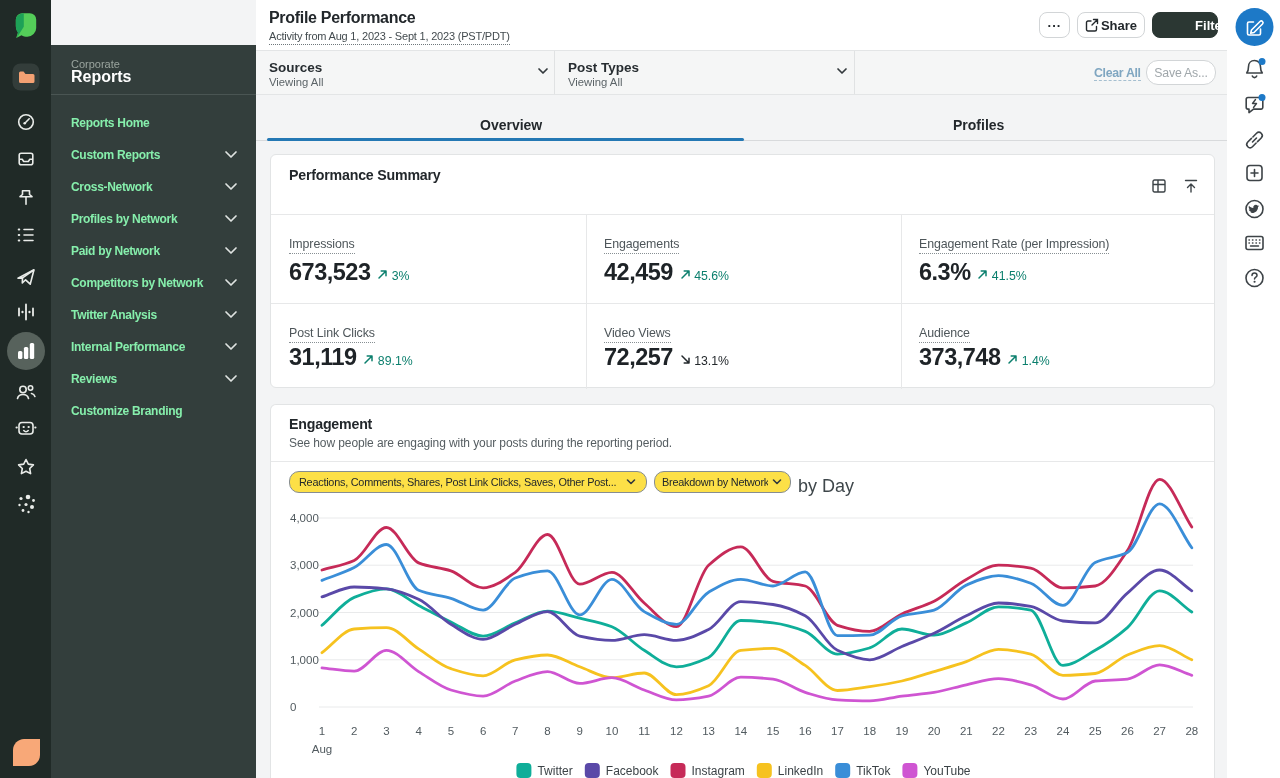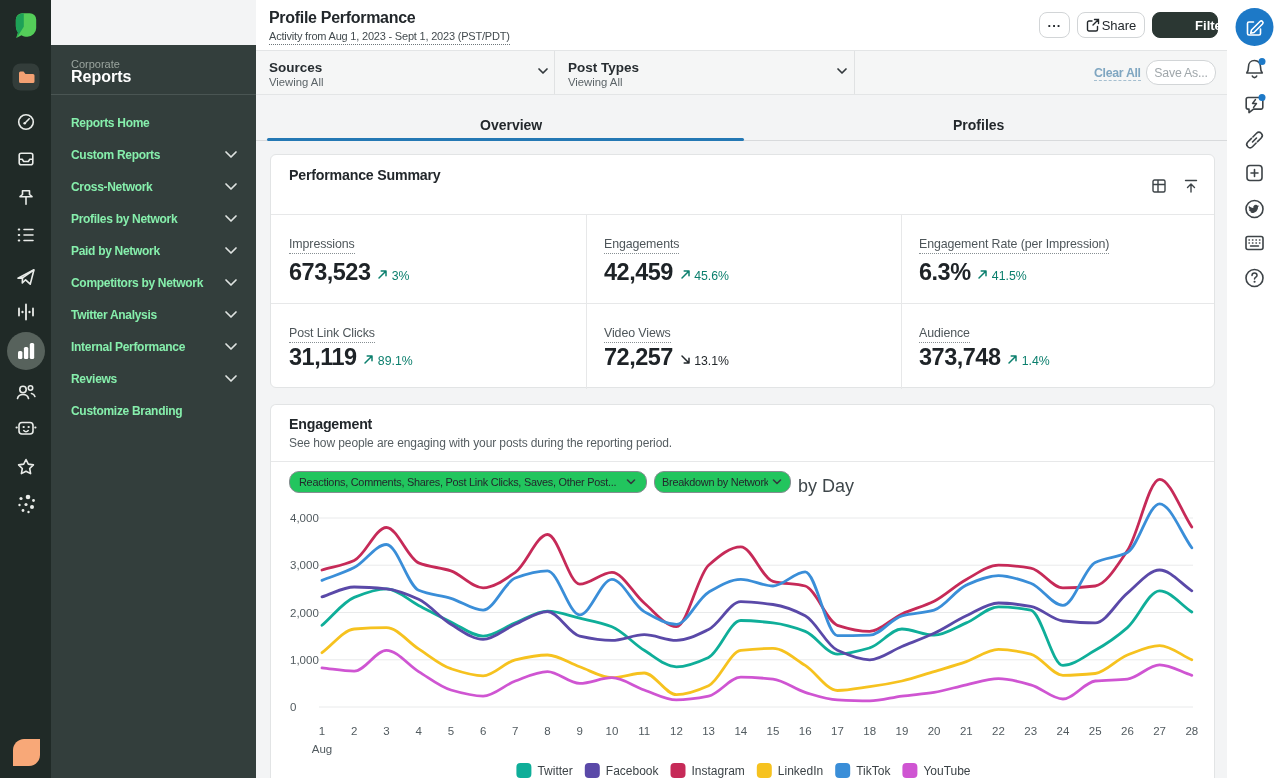--- a/index.html
+++ b/index.html
@@ -26,21 +26,21 @@
 #card1 { left:270px; top:154px; width:945px; height:234px; background:#fff; border:1px solid #e2e4e5; border-radius:6px; }
 #card2 { left:270px; top:404px; width:945px; height:380px; background:#fff; border:1px solid #e2e4e5; border-radius:6px 6px 0 0; border-bottom:none; }
 .ctitle { position:absolute; left:18px; font-size:14.2px; font-weight:bold; color:#22272b; letter-spacing:-0.2px; }
 .csub { position:absolute; left:18px; font-size:12px; color:#555d61; letter-spacing:-0.1px; }
 .cdiv { position:absolute; left:0; width:100%; height:1px; background:#e7e8e9; }
 .mlabel { font-size:12.4px; color:#4e565a; border-bottom:1px dotted #878f93; padding-bottom:2px; display:inline-block; letter-spacing:-0.1px; }
 .mval { font-size:23.5px; font-weight:bold; color:#1e2327; letter-spacing:-0.5px; }
 .mchange { font-size:12.3px; color:#0b7f6d; font-weight:normal; }
 .mcell { position:absolute; }
 #rightrail { left:1227px; top:0; width:53px; height:778px; background:#ffffff; }
-.pill { position:absolute; height:22px; border:1px solid #868d91; border-radius:10px; background:#22c55e; display:flex; align-items:center; font-size:10.9px; color:#23282c; padding:0 9px; white-space:nowrap; letter-spacing:-0.25px; }
+.pill { position:absolute; height:22px; border:1px solid #868d91; border-radius:10px; background:#fde047; display:flex; align-items:center; font-size:10.9px; color:#23282c; padding:0 9px; white-space:nowrap; letter-spacing:-0.25px; }
 </style>
 </head>
 <body>
 
 <div class="abs" id="rail">
 <svg width="51" height="778" viewBox="0 0 51 778" fill="none">
 
   <path d="M22.5 13.2 h7.3 a6.4 6.4 0 0 1 6.4 6.4 v8.3 a8.8 8.8 0 0 1 -8.8 8.8 c-2.2 0-4.2-0.5-5.9-1.5 l-5.3 2.7 1.8-5.7 c-1.4-1.7-2.2-3.9-2.2-6.4 v-6 a6.6 6.6 0 0 1 6.7-6.6 Z" fill="#54cd59"></path>
   <path d="M23.8 13.2 L23.8 26.7 L16.6 37.9 L18.1 32.9 C16.7 31.2 15.9 29 15.9 26.6 L15.9 19.9 C15.9 16.2 19.2 13.3 23.8 13.2 Z" fill="#1da157"></path>
 
@@ -144,21 +144,21 @@
 
 <div class="abs" id="header">
   <div id="htitle">Profile Performance</div>
   <div id="hsub">Activity from Aug 1, 2023 - Sept 1, 2023 (PST/PDT)</div>
   <div class="btn" style="left:783px; width:31px; font-weight:bold; letter-spacing:1px; padding-bottom:6px;">...</div>
   <div class="btn" style="left:821px; width:68px;">
     <svg width="14" height="14" viewBox="0 0 14 14" fill="none" stroke="#23282c" stroke-width="1.4" stroke-linecap="round">
         <path d="M11.5 8.5 v3 a1.5 1.5 0 0 1 -1.5 1.5 h-7 a1.5 1.5 0 0 1 -1.5 -1.5 v-7 a1.5 1.5 0 0 1 1.5 -1.5 h3"></path>
         <path d="M8.5 1.5 h4 v4 M12.5 1.5 L7 7"></path>
       </svg>
-    <span style="font-weight:normal; margin-left:2px;">Share</span>
+    <span style="font-weight:bold; margin-left:2px;">Share</span>
   </div>
   <div class="btn" style="left:896px; width:66px; background:#2b3733; border-color:#2b3733; color:#fff;">
     <svg width="14" height="12" viewBox="0 0 14 12" fill="none" stroke="#fff" stroke-width="1.6" stroke-linecap="round">
         <path d="M1.5 2 h11 M3.5 6 h7 M5.5 10 h3"></path>
       </svg>
     <span style="font-weight:bold; margin-left:6px;padding-left:46px;">Filter</span>
   </div>
 </div>
 
 <div class="abs" id="filterbar">

